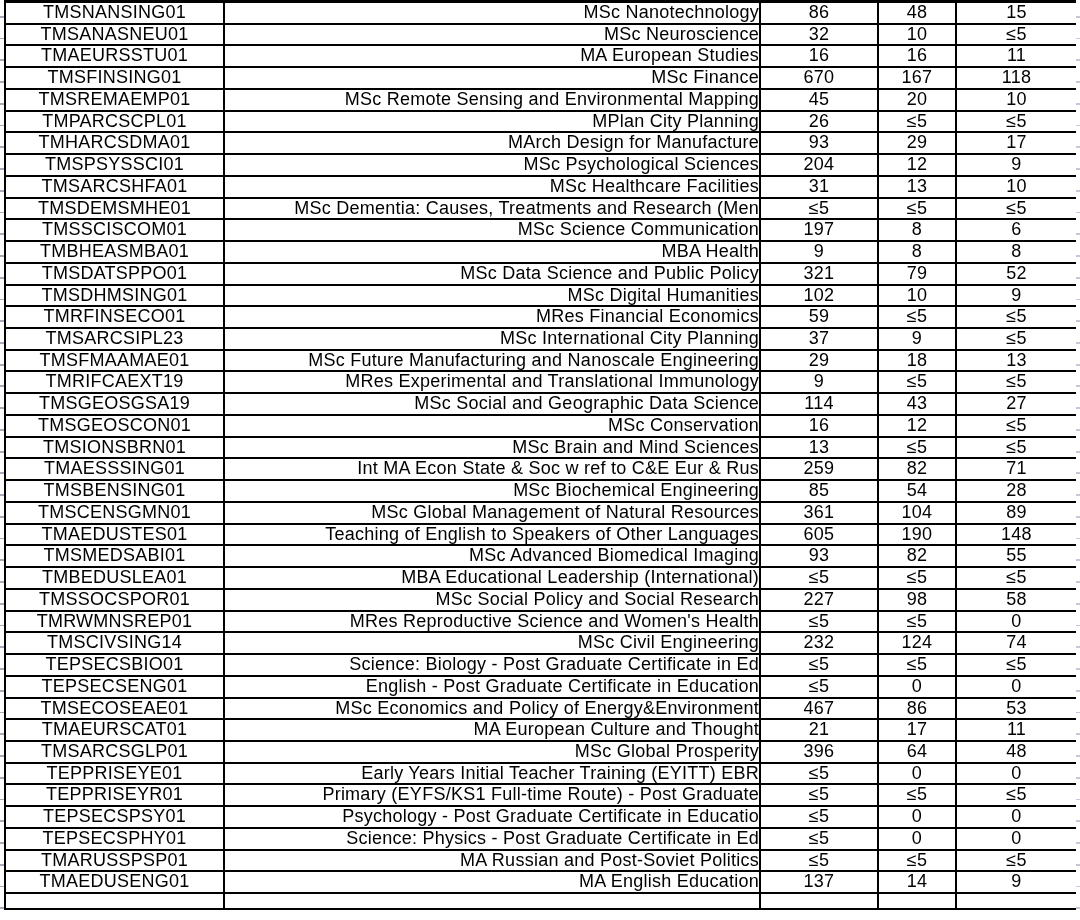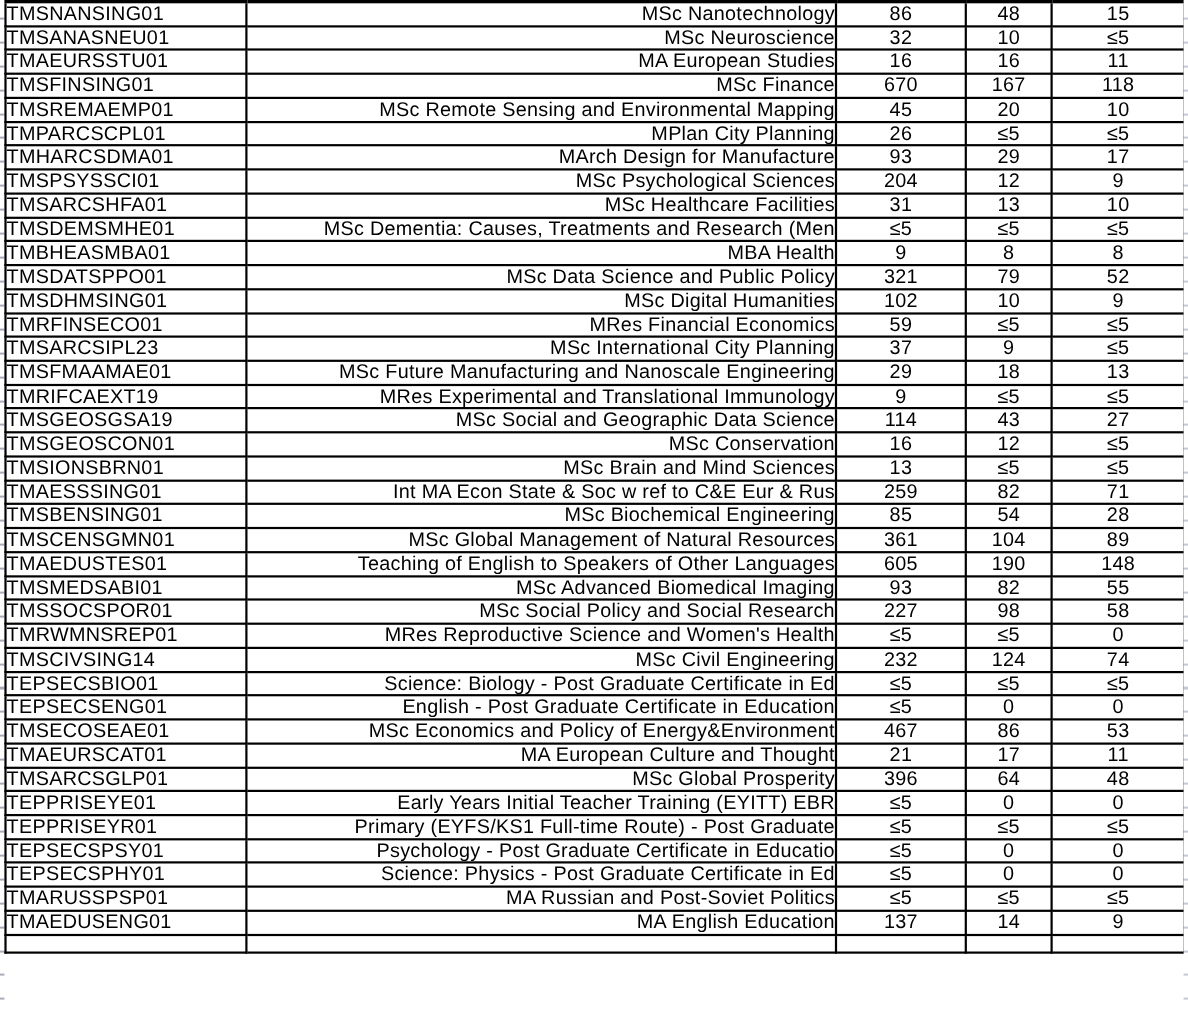--- a/index.html
+++ b/index.html
@@ -61,21 +61,21 @@
     letter-spacing: 0.25px;
     color: #000000;
     white-space: nowrap;
     overflow: hidden;
     vertical-align: middle;
     background: #ffffff;
   }
   table.data-table tr:first-child td {
     border-top-width: 3px;
   }
-  td.cell-code  { text-align: left; padding-left: 6px;  }
+  td.cell-code  { text-align: center; padding-left: 6px;  }
   td.cell-name  { text-align: right; padding-left: 6px;  }
   td.cell-num   { text-align: center; }
   
   tr.partial-row td { height: 14px; }
 </style>
 </head>
 <body>
 
 <div class="page">
 
@@ -154,20 +154,27 @@
           <td class="cell-num">10</td>
         </tr>
         <tr>
           <td class="cell-code">TMSDEMSMHE01</td>
           <td class="cell-name">MSc Dementia: Causes, Treatments and Research (Men</td>
           <td class="cell-num">≤5</td>
           <td class="cell-num">≤5</td>
           <td class="cell-num">≤5</td>
         </tr>
         <tr>
+          <td class="cell-code">TMSSCISCOM01</td>
+          <td class="cell-name">MSc Science Communication</td>
+          <td class="cell-num">197</td>
+          <td class="cell-num">8</td>
+          <td class="cell-num">6</td>
+        </tr>
+        <tr>
           <td class="cell-code">TMBHEASMBA01</td>
           <td class="cell-name">MBA Health</td>
           <td class="cell-num">9</td>
           <td class="cell-num">8</td>
           <td class="cell-num">8</td>
         </tr>
         <tr>
           <td class="cell-code">TMSDATSPPO01</td>
           <td class="cell-name">MSc Data Science and Public Policy</td>
           <td class="cell-num">321</td>
@@ -259,20 +266,27 @@
           <td class="cell-num">148</td>
         </tr>
         <tr>
           <td class="cell-code">TMSMEDSABI01</td>
           <td class="cell-name">MSc Advanced Biomedical Imaging</td>
           <td class="cell-num">93</td>
           <td class="cell-num">82</td>
           <td class="cell-num">55</td>
         </tr>
         <tr>
+          <td class="cell-code">TMBEDUSLEA01</td>
+          <td class="cell-name">MBA Educational Leadership (International)</td>
+          <td class="cell-num">≤5</td>
+          <td class="cell-num">≤5</td>
+          <td class="cell-num">≤5</td>
+        </tr>
+        <tr>
           <td class="cell-code">TMSSOCSPOR01</td>
           <td class="cell-name">MSc Social Policy and Social Research</td>
           <td class="cell-num">227</td>
           <td class="cell-num">98</td>
           <td class="cell-num">58</td>
         </tr>
         <tr>
           <td class="cell-code">TMRWMNSREP01</td>
           <td class="cell-name">MRes Reproductive Science and Women's Health</td>
           <td class="cell-num">≤5</td>

